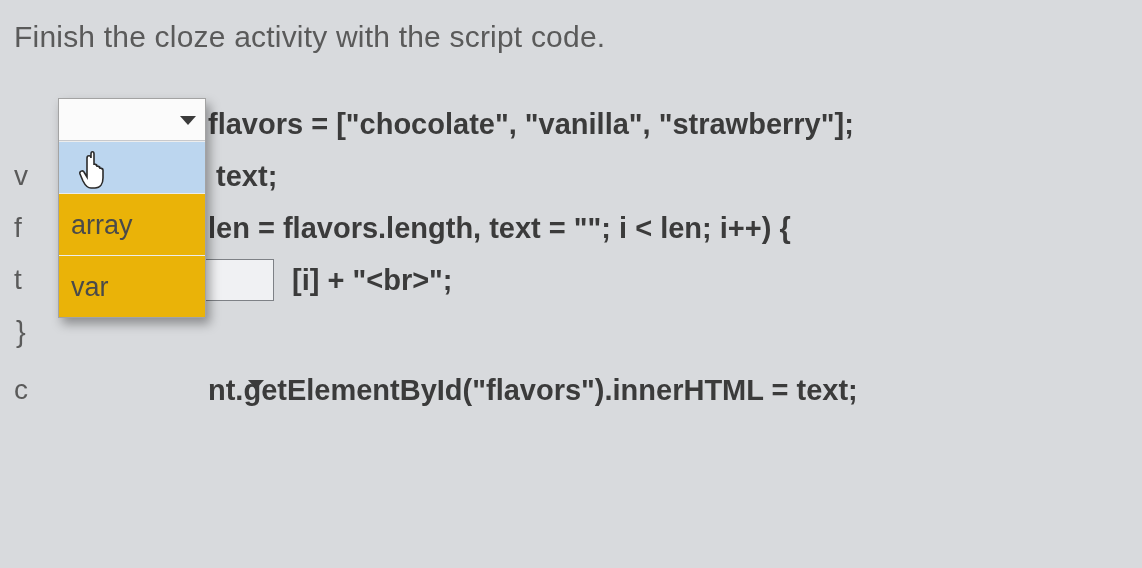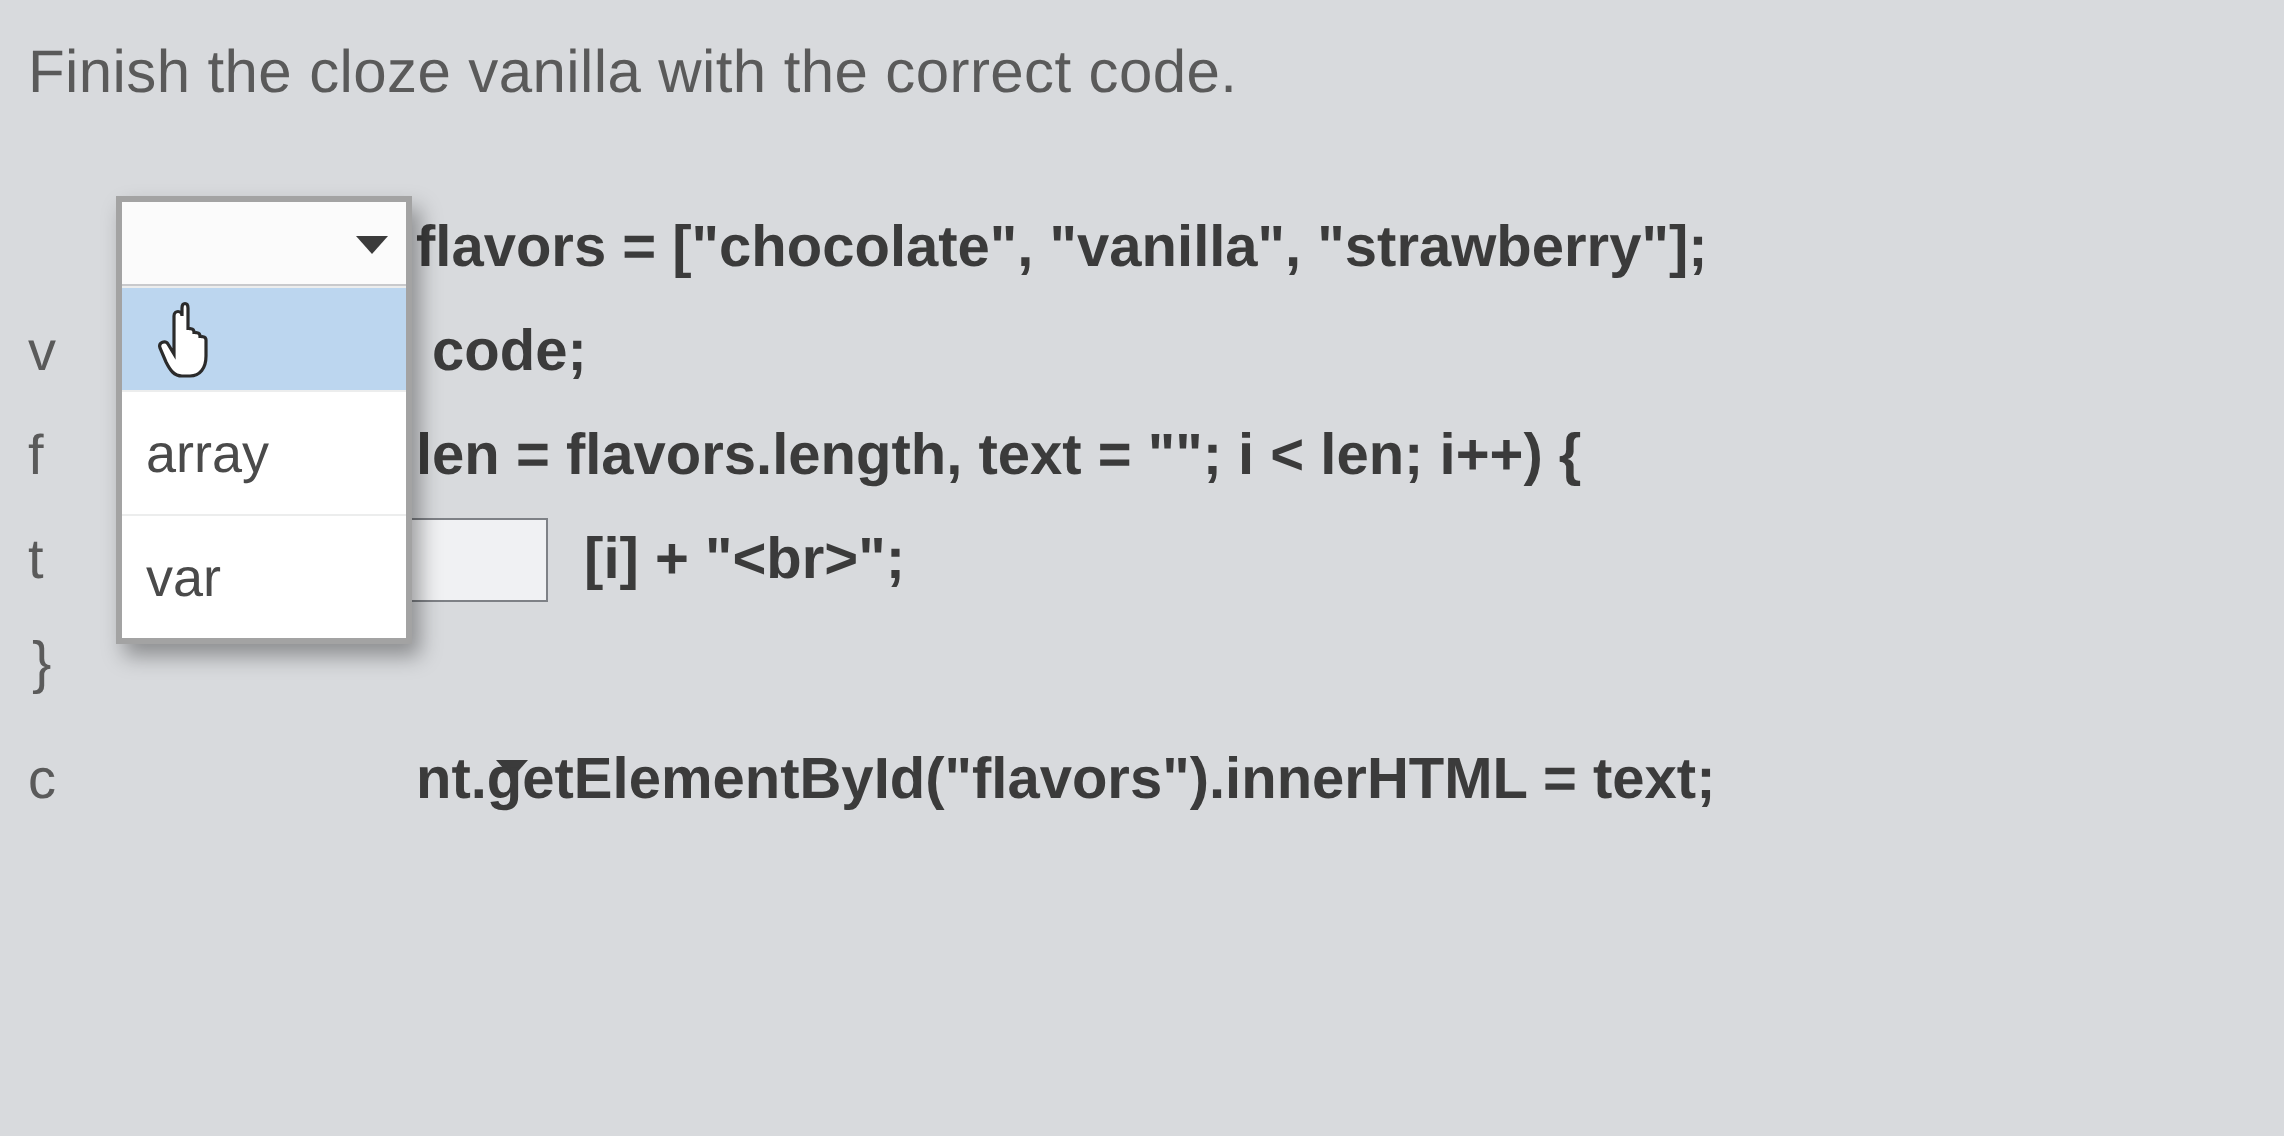--- a/index.html
+++ b/index.html
@@ -62,22 +62,22 @@
     display: inline-block;
   }
   .chev svg { display:block; }
 
   
   .dropdown {
     position: absolute;
     left: 44px;
     top: 0px;
     width: 148px;
-    background: #ffffff;
-    border: 3px solid #a3a3a3;
+    background: #eab308;
+    border: 1px solid #a3a3a3;
     box-shadow: 4px 6px 10px rgba(0,0,0,0.35);
     z-index: 20;
   }
   .dd-top {
     display:flex;
     align-items:center;
     justify-content:flex-end;
     height: 42px;
     border-bottom: 1px solid #c8c9cc;
     padding-right: 8px;
@@ -109,34 +109,34 @@
     height: 44px;
     z-index: 30;
     pointer-events: none;
   }
 </style>
 </head>
 <body>
 
 <div class="container">
 
-  <div class="instruction">Finish the cloze vanilla with the correct code.</div>
+  <div class="instruction">Finish the cloze activity with the script code.</div>
 
   <div class="code-area">
 
     <div class="code-line">
       <span class="gutter"></span>
       <span style="display:inline-block;width:150px"></span>
       <span>flavors = ["chocolate", "vanilla", "strawberry"];</span>
     </div>
 
     <div class="code-line">
       <span class="gutter">v</span>
       <span style="display:inline-block;width:150px"></span>
-      <span> code;</span>
+      <span> text;</span>
     </div>
 
     <div class="code-line">
       <span class="gutter">f</span>
       <span style="display:inline-block;width:150px"></span>
       <span>len = flavors.length, text = ""; i &lt; len; i++) {</span>
     </div>
 
     <div class="code-line">
       <span class="gutter">t</span>

